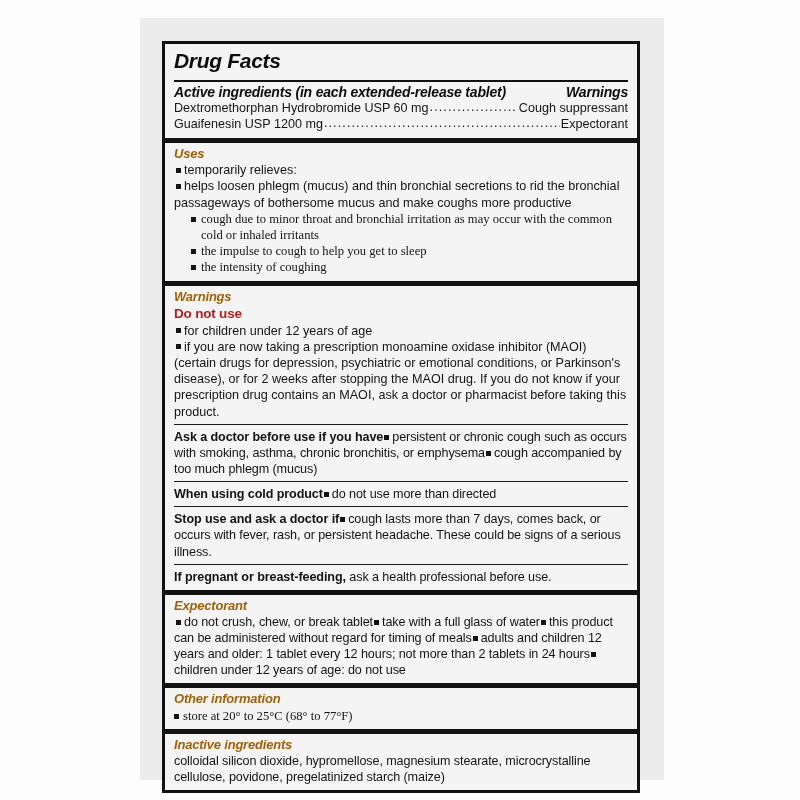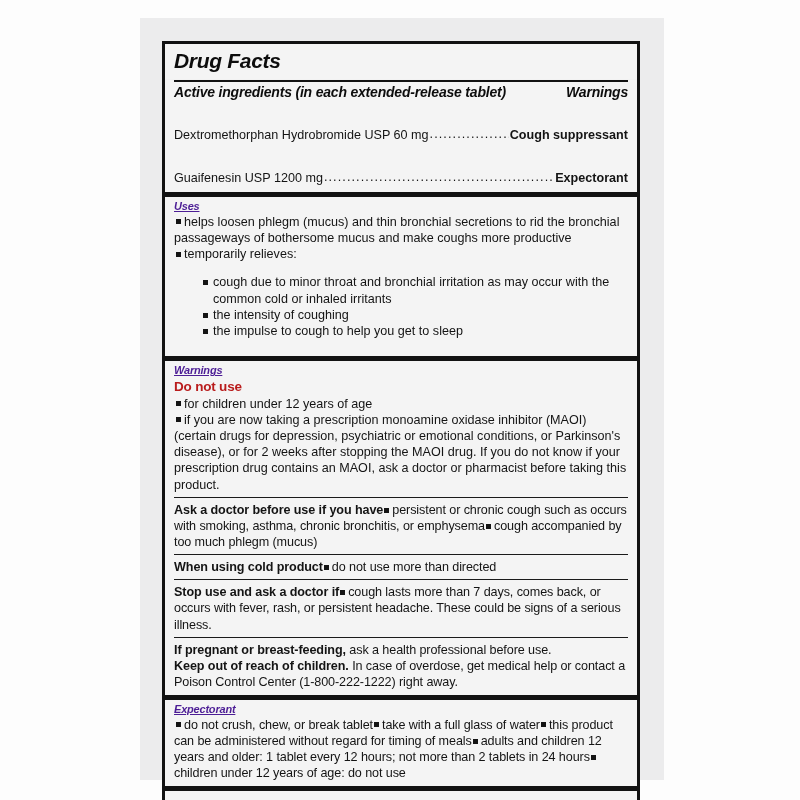--- a/index.html
+++ b/index.html
@@ -69,27 +69,26 @@
     font-size: 21px;
     font-weight: bold;
     font-style: italic;
     letter-spacing: -0.3px;
     color: #0d0d0d;
     line-height: 1.1;
     padding: 2px 0 2px 0;
   }
 
   .sec-head {
-    font-size: 11px;
+    font-size: 13px;
     font-weight: bold;
     font-style: italic;
-    color: #4c1d95;
+    color: #a16207;
     line-height: 1.25;
     letter-spacing: -0.2px;
-    text-decoration: underline;
   }
 
   .sub-head {
     font-size: 13.5px;
     font-weight: bold;
     color: #b91c1c;
     line-height: 1.3;
     letter-spacing: -0.2px;
   }
 
@@ -113,37 +112,38 @@
 
   .ing-row {
     display: flex;
     align-items: baseline;
     font-size: 12.6px;
     color: #141414;
     line-height: 1.3;
     white-space: nowrap;
     overflow: hidden;
   }
-  .ing-name { flex: 0 0 auto; margin-top: 27px; }
+  .ing-name { flex: 0 0 auto; }
   .ing-dots {
     flex: 1 1 auto;
     overflow: hidden;
     margin: 0 1px;
     font-size: 12.6px;
     letter-spacing: 1.1px;
     color: #141414;
     position: relative;
     top: -1px;
   }
-  .ing-purpose { flex: 0 0 auto; font-weight: bold; }
+  .ing-purpose { flex: 0 0 auto; }
 
   ul.bl {
     list-style: none;
-    margin: 12px;
+    margin: 0;
     padding: 0;
+    font-family: Liberation Serif, serif;
   }
   ul.bl li {
     position: relative;
     padding-left: 11px;
     margin: 0;
     font-size: 12.6px;
     line-height: 1.29;
     color: #141414;
   }
   ul.bl li::before {
@@ -215,29 +215,29 @@
         <span class="ing-dots">..................................................................................................................................</span>
         <span class="ing-purpose">Expectorant</span>
       </div>
     </div>
 
     <div class="barsep"></div>
 
     <div class="block">
       <div class="sec-head">Uses</div>
       <div class="hang">
+        <span class="sq-lead"></span><span>temporarily relieves:</span>
+      </div>
+      <div class="hang">
         <span class="sq-lead"></span><span>helps loosen phlegm (mucus) and thin bronchial secretions to rid the bronchial passageways of bothersome mucus and make coughs more productive</span>
-      </div>
-      <div class="hang">
-        <span class="sq-lead"></span><span>temporarily relieves:</span>
       </div>
       <ul class="bl indent">
         <li>cough due to minor throat and bronchial irritation as may occur with the common cold or inhaled irritants</li>
+        <li>the impulse to cough to help you get to sleep</li>
         <li>the intensity of coughing</li>
-        <li>the impulse to cough to help you get to sleep</li>
       </ul>
     </div>
 
     <div class="barsep"></div>
 
     <div class="block">
       <div class="sec-head">Warnings</div>
       <div class="sub-head">Do not use</div>
       <div class="hang">
         <span class="sq-lead"></span><span>for children under 12 years of age</span>
@@ -263,38 +263,35 @@
       <div class="body-text">
         <span class="b">Stop use and ask a doctor if</span><span class="sq"></span><span>cough lasts more than 7 days, comes back, or occurs with fever, rash, or persistent headache. These could be signs of a serious illness.</span>
       </div>
 
       <div class="rule-thin"></div>
 
       <div class="body-text">
         <span class="b">If pregnant or breast-feeding,</span>
         <span>ask a health professional before use.</span>
       </div>
-      <div class="body-text">
-        <span class="b">Keep out of reach of children.</span>
-        <span>In case of overdose, get medical help or contact a Poison Control Center (1-800-222-1222) right away.</span>
-      </div>
     </div>
 
     <div class="barsep"></div>
 
     <div class="block">
       <div class="sec-head">Expectorant</div>
       <div class="body-text">
         <span class="sq-lead"></span><span>do not crush, chew, or break tablet</span><span class="sq"></span><span>take with a full glass of water</span><span class="sq"></span><span>this product can be administered without regard for timing of meals</span><span class="sq"></span><span>adults and children 12 years and older: 1 tablet every 12 hours; not more than 2 tablets in 24 hours</span><span class="sq"></span><span>children under 12 years of age: do not use</span>
       </div>
     </div>
 
     <div class="barsep"></div>
 
     <div class="block">
+      <div class="sec-head">Other information</div>
       <ul class="bl">
         <li class="tight">store at 20° to 25°C (68° to 77°F)</li>
       </ul>
     </div>
 
     <div class="barsep"></div>
 
     <div class="block">
       <div class="sec-head">Inactive ingredients</div>
       <div class="body-text">colloidal silicon dioxide, hypromellose,  magnesium stearate, microcrystalline cellulose, povidone, pregelatinized starch (maize)</div>

